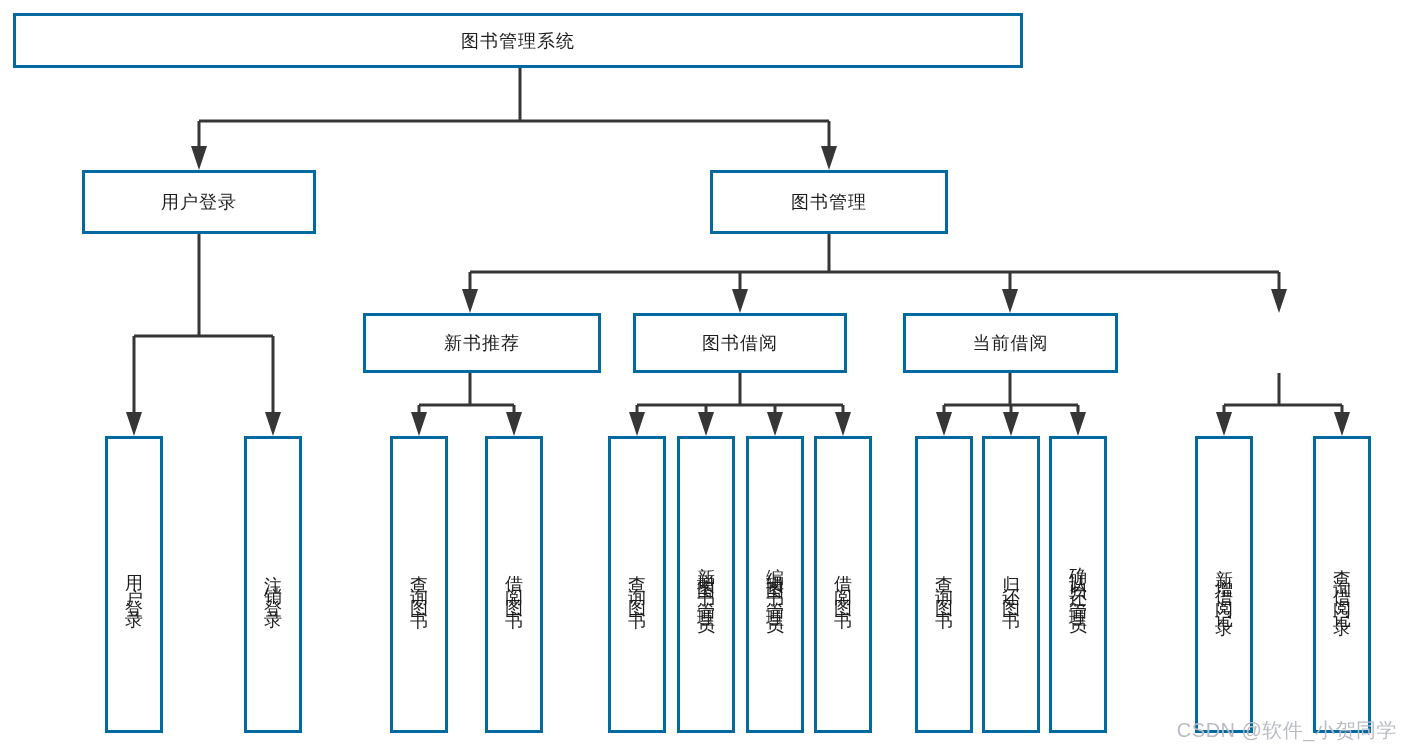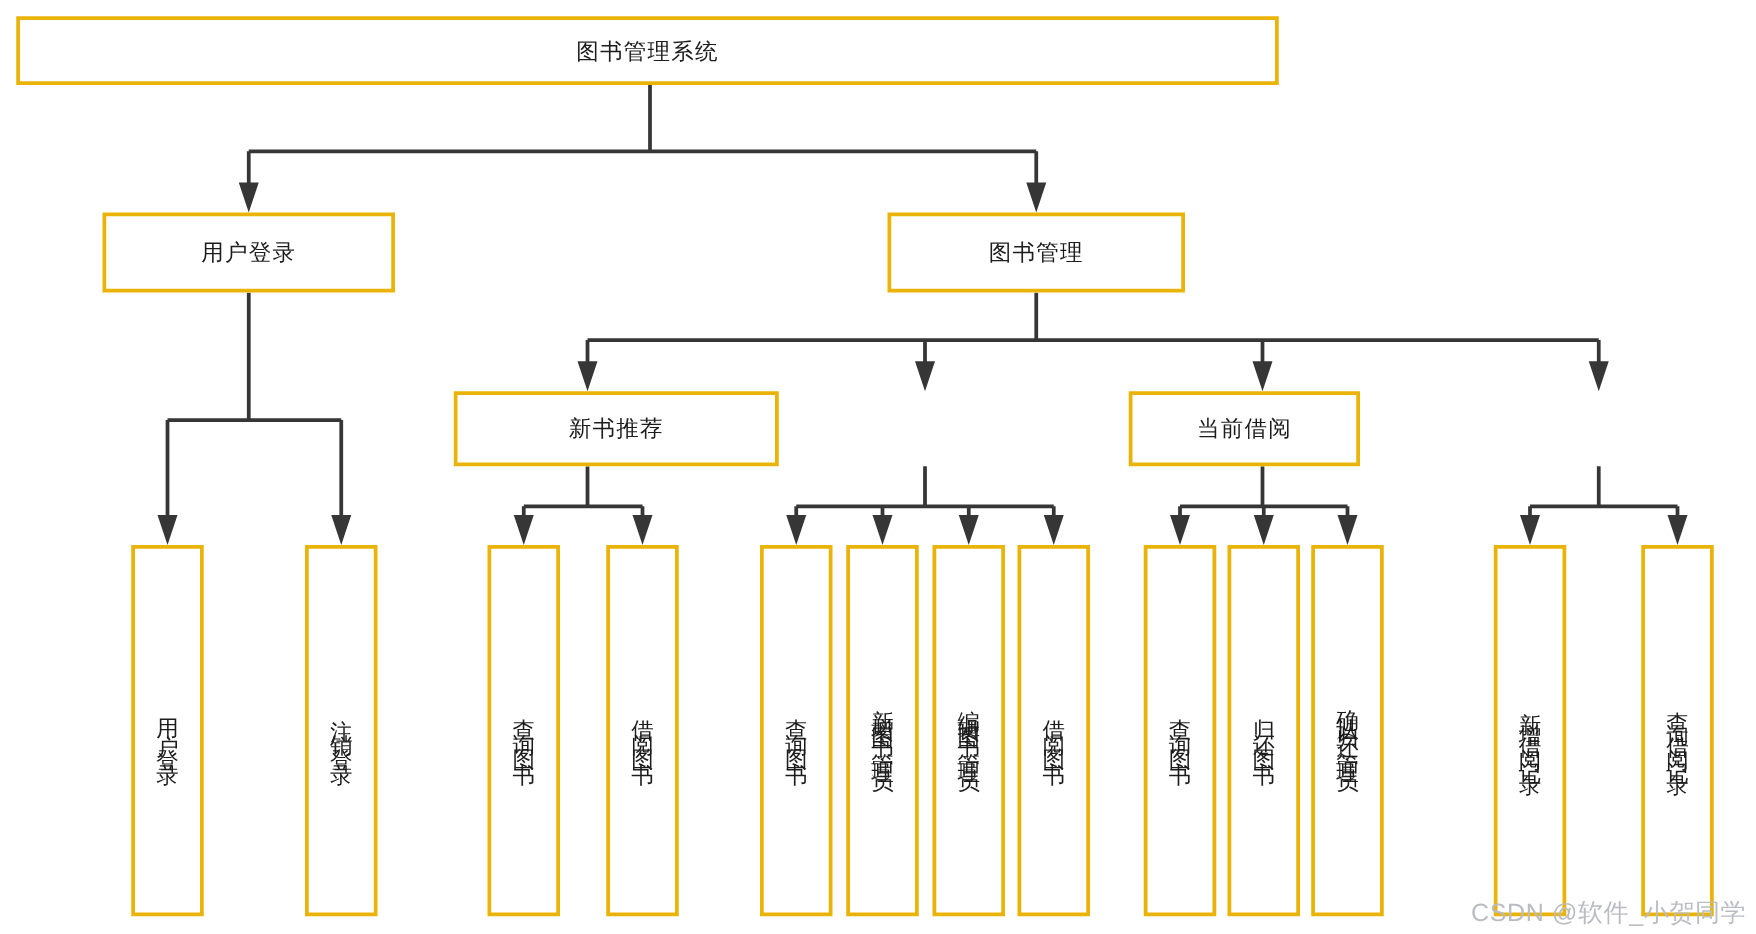--- a/index.html
+++ b/index.html
@@ -3,21 +3,21 @@
 <meta charset="utf-8">
 <style>
   html,body{margin:0;padding:0;background:#ffffff;}
   .canvas{
     position:relative;width:1405px;height:747px;background:#ffffff;overflow:hidden;
     font-family:"Liberation Sans","DejaVu Sans",sans-serif;
   }
   svg.connectors{position:absolute;left:0;top:0;z-index:1;}
   .node{
     position:absolute;box-sizing:border-box;background:#ffffff;
-    border:3px solid #eab308;display:flex;align-items:center;justify-content:center;
+    border:3px solid #0369a1;display:flex;align-items:center;justify-content:center;
     color:#1c1c1c;font-size:18px;z-index:2;letter-spacing:1px;white-space:nowrap;
   }
   .leaf{
     writing-mode:vertical-rl;text-orientation:mixed;
     letter-spacing:12px;font-size:18px;
   }
   .leaf.med{letter-spacing:10px;}
   .leaf.long{letter-spacing:7px;}
   .watermark{
     position:absolute;right:8px;bottom:3px;z-index:3;
@@ -65,24 +65,27 @@
     <span>图书管理系统</span>
   </div>
 
   <div class="node" style="left:82px;top:170px;width:234px;height:64px">
     <span>用户登录</span>
   </div>
   <div class="node" style="left:710px;top:170px;width:238px;height:64px">
     <span>图书管理</span>
   </div>
 
-  <div class="node" style="left:363px;top:313px;width:260px;height:60px">
+  <div class="node" style="left:363px;top:313px;width:238px;height:60px">
     <span>新书推荐</span>
   </div>
-  <div class="node" style="left:903px;top:313px;width:185px;height:60px">
+  <div class="node" style="left:633px;top:313px;width:214px;height:60px">
+    <span>图书借阅</span>
+  </div>
+  <div class="node" style="left:903px;top:313px;width:215px;height:60px">
     <span>当前借阅</span>
   </div>
 
   <div class="node leaf" style="left:105px;top:436px;width:58px;height:297px">
     <span>用户登录</span>
   </div>
   <div class="node leaf" style="left:244px;top:436px;width:58px;height:297px">
     <span>注销登录</span>
   </div>
 

